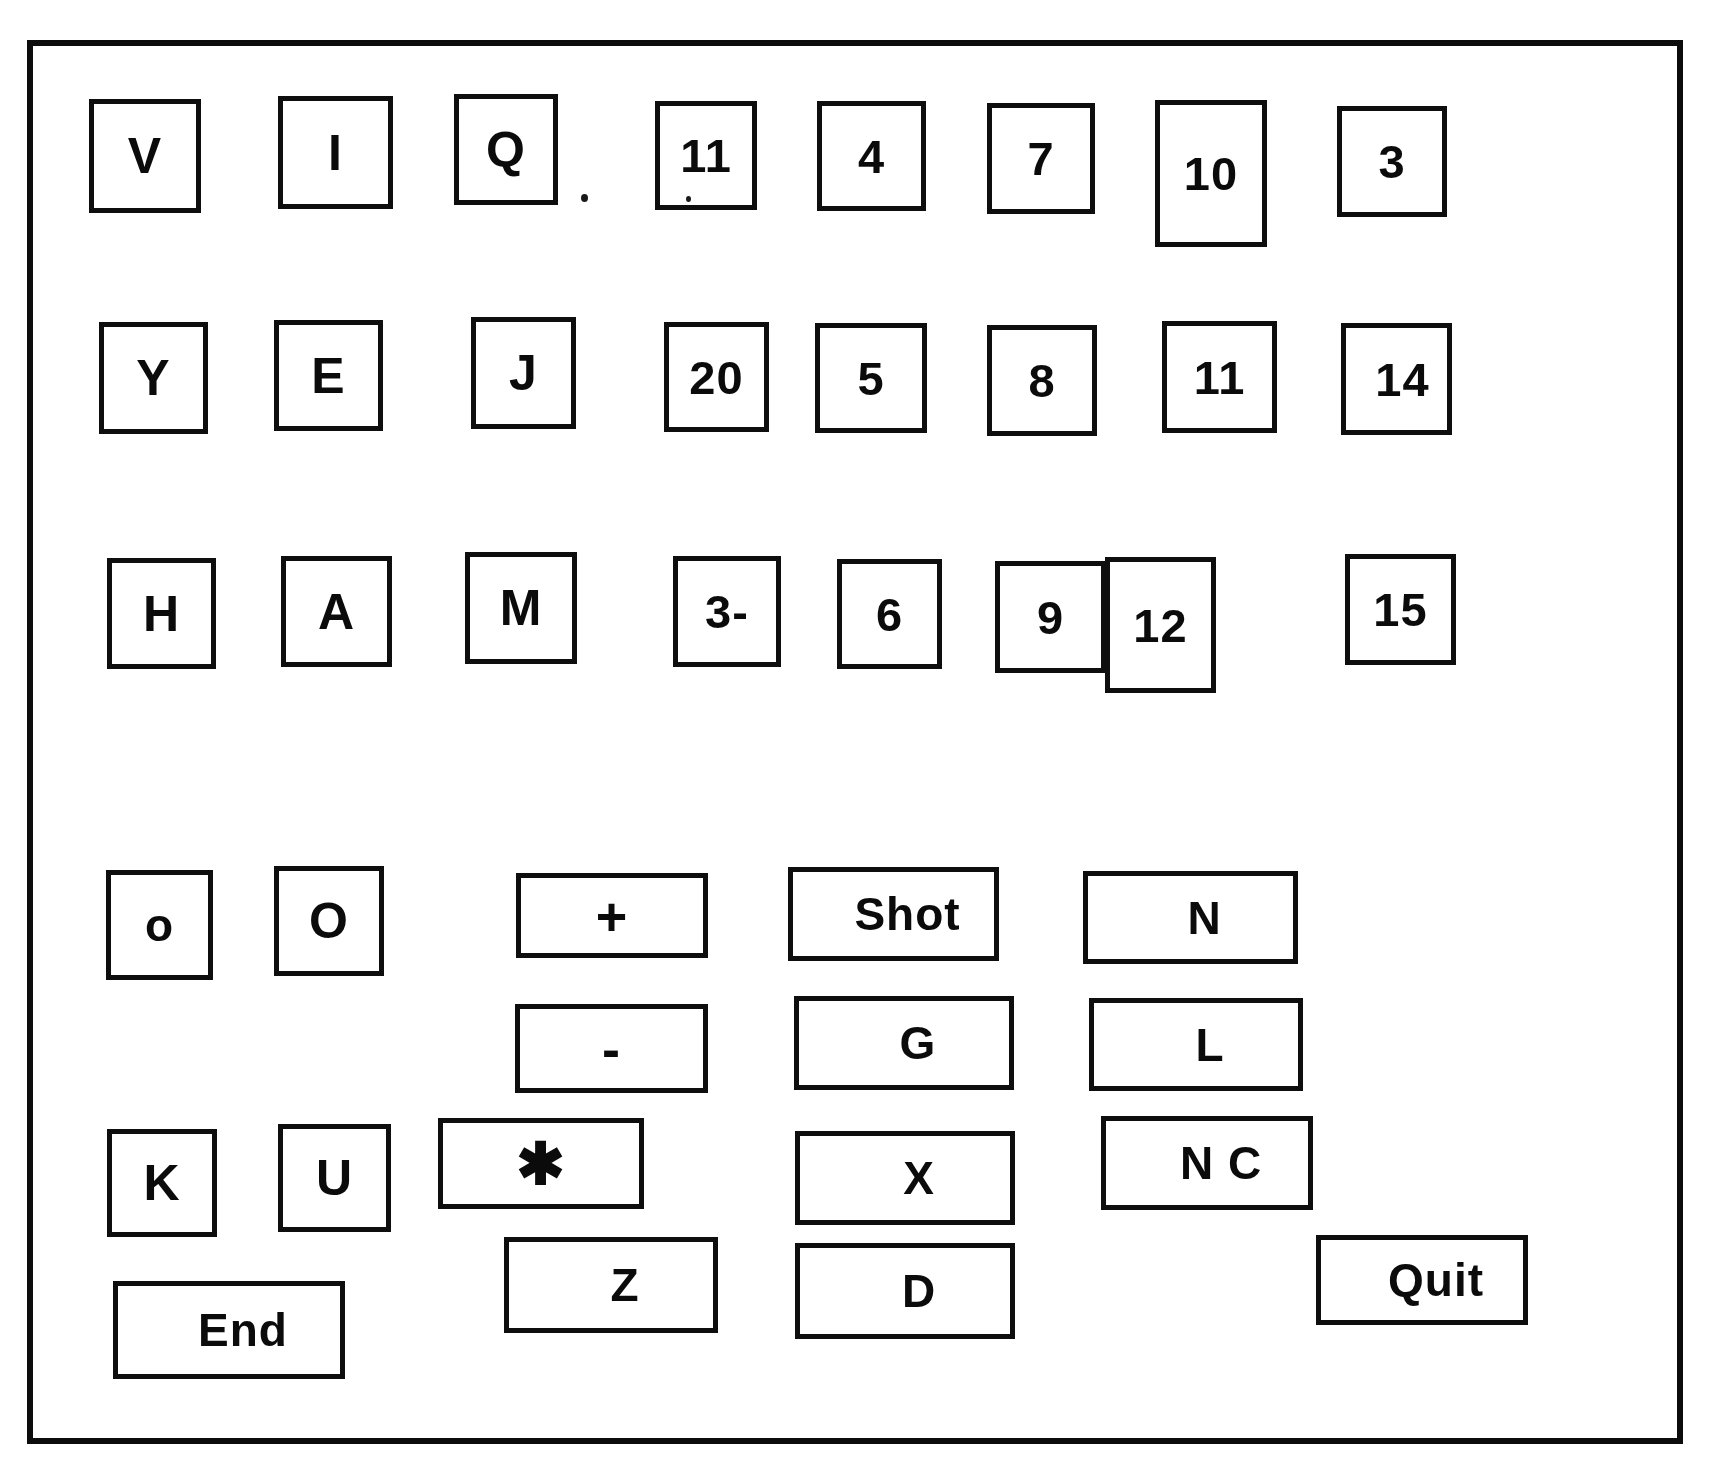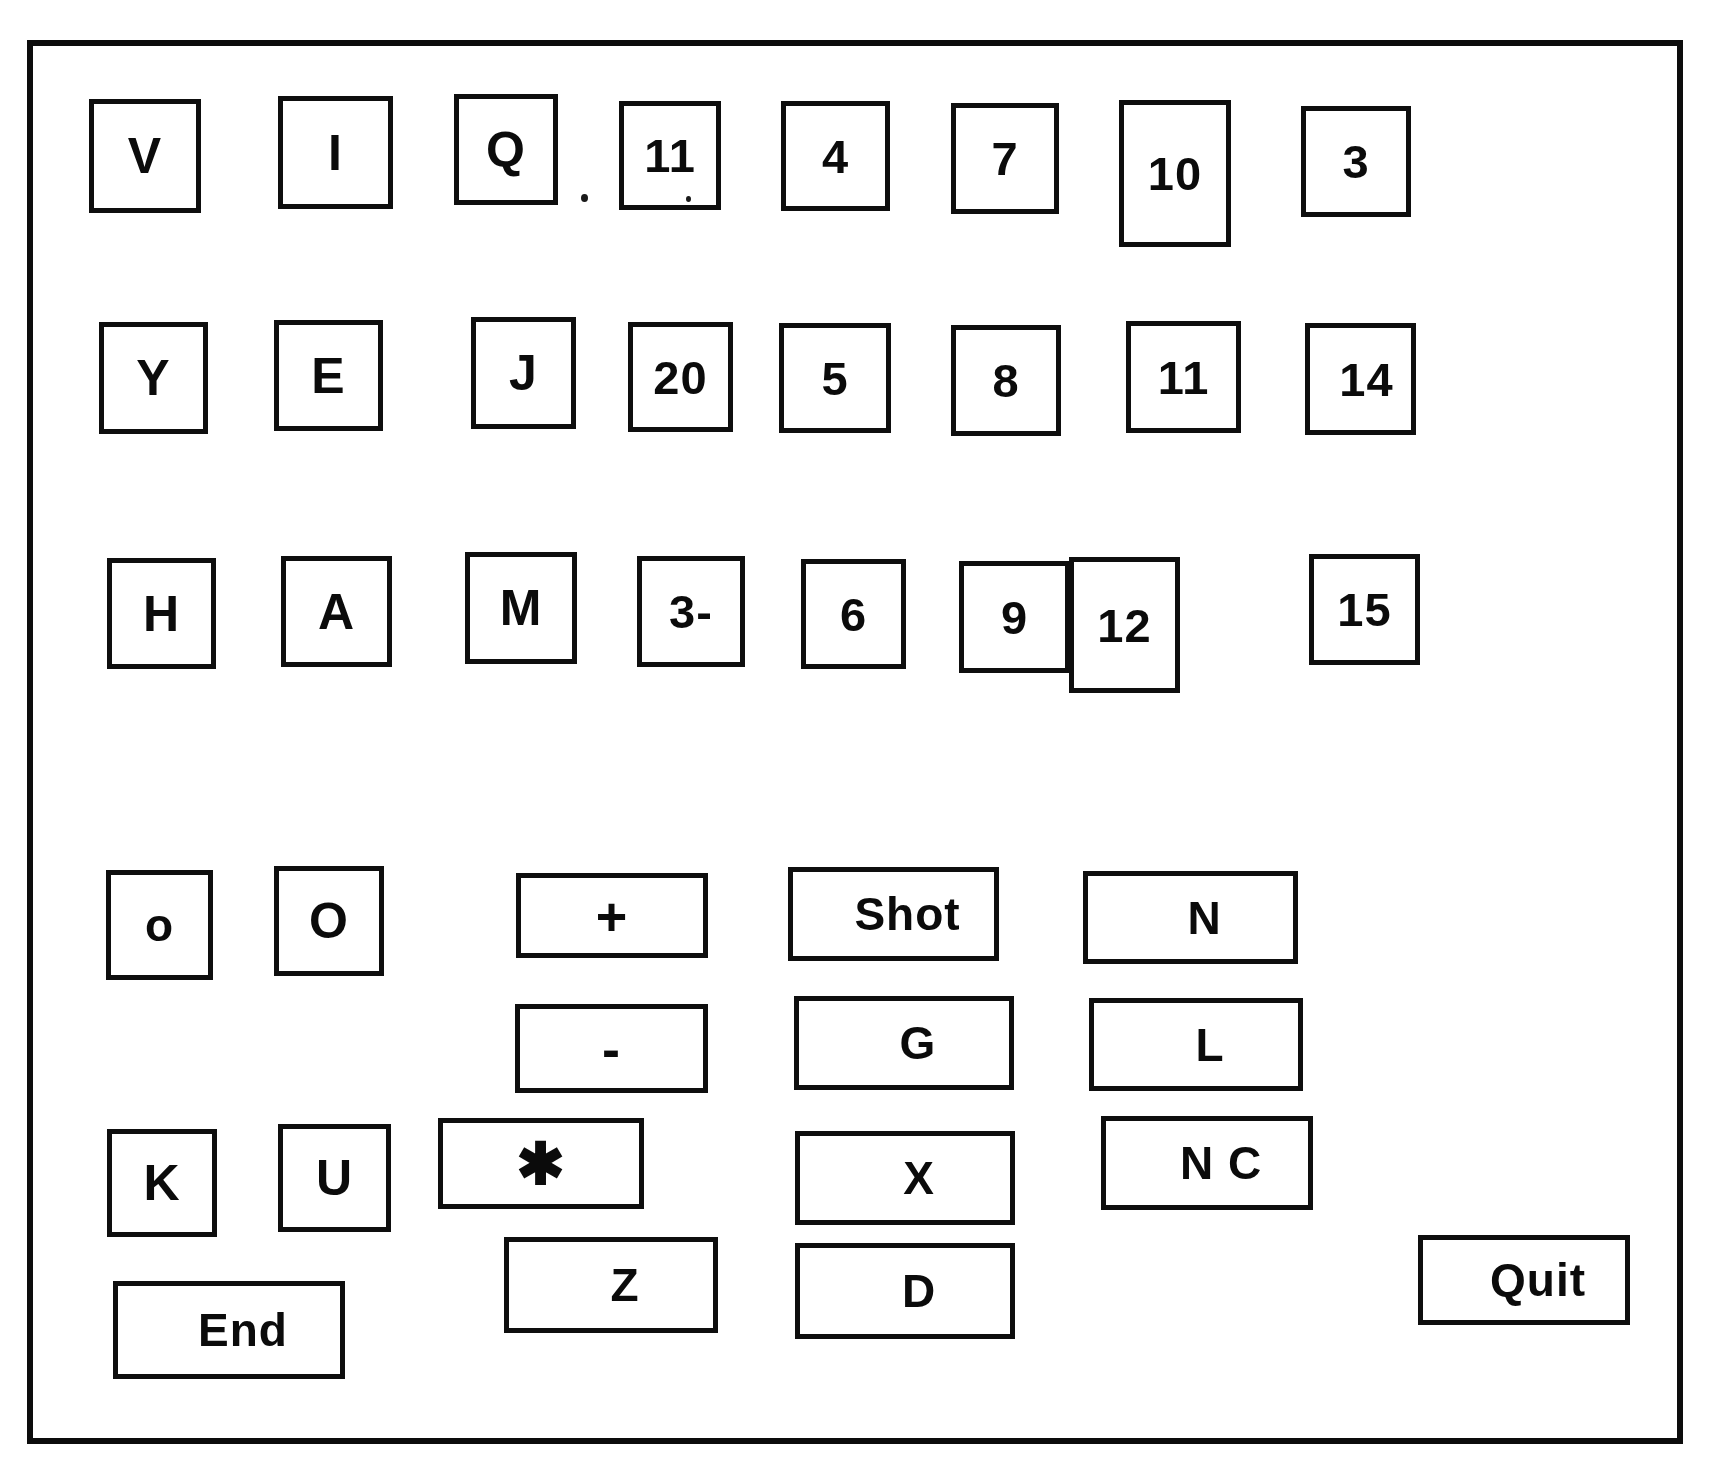--- a/index.html
+++ b/index.html
@@ -30,21 +30,21 @@
     align-items: center;
     justify-content: center;
     font-weight: 700;
     color: #0b0b0b;
     font-size: 48px;
     letter-spacing: 1px;
     cursor: pointer;
     user-select: none;
   }
   .key.small { font-size: 50px; }
-  .key.num   { font-size: 47px; }
+  .key.num   { font-size: 47px; margin-left: 36px; }
   .key.wide  { font-size: 46px; padding-left: 28px; }
   .key.sym   { font-size: 54px; }
   .key.ast   { font-size: 58px; }
   .key.olow  { font-size: 46px; }
   .speck {
     position: absolute;
     width: 7px; height: 8px;
     background: #1a1a1a;
     border-radius: 50%;
   }
@@ -94,19 +94,19 @@
 
     <div class="key small" style="left:74px; top:1083px;width:110px; height:108px;">K</div>
     <div class="key small" style="left:245px;top:1078px;width:113px; height:108px;">U</div>
     <div class="key ast" style="left:405px;top:1072px;width:206px; height:91px;">✱</div>
     <div class="key wide" style="left:762px;top:1085px;width:220px; height:94px;">X</div>
     <div class="key wide" style="left:1056px;top:1070px;width:212px;height:94px;margin-left:12px;">N C</div>
 
     <div class="key wide" style="left:80px; top:1235px;width:232px; height:98px;">End</div>
     <div class="key wide" style="left:471px;top:1191px;width:214px; height:96px;">Z</div>
     <div class="key wide" style="left:762px;top:1197px;width:220px; height:96px;">D</div>
-    <div class="key wide" style="left:1385px;top:1189px;width:212px;height:90px;">Quit</div>
+    <div class="key wide" style="left:1283px;top:1189px;width:212px;height:90px;">Quit</div>
 
   </div>
 
   <div class="speck" style="left:581px;top:194px;"></div>
   <div class="speck" style="left:686px;top:196px; width:5px;height:6px;"></div>
 </div>
 
 </body></html>

